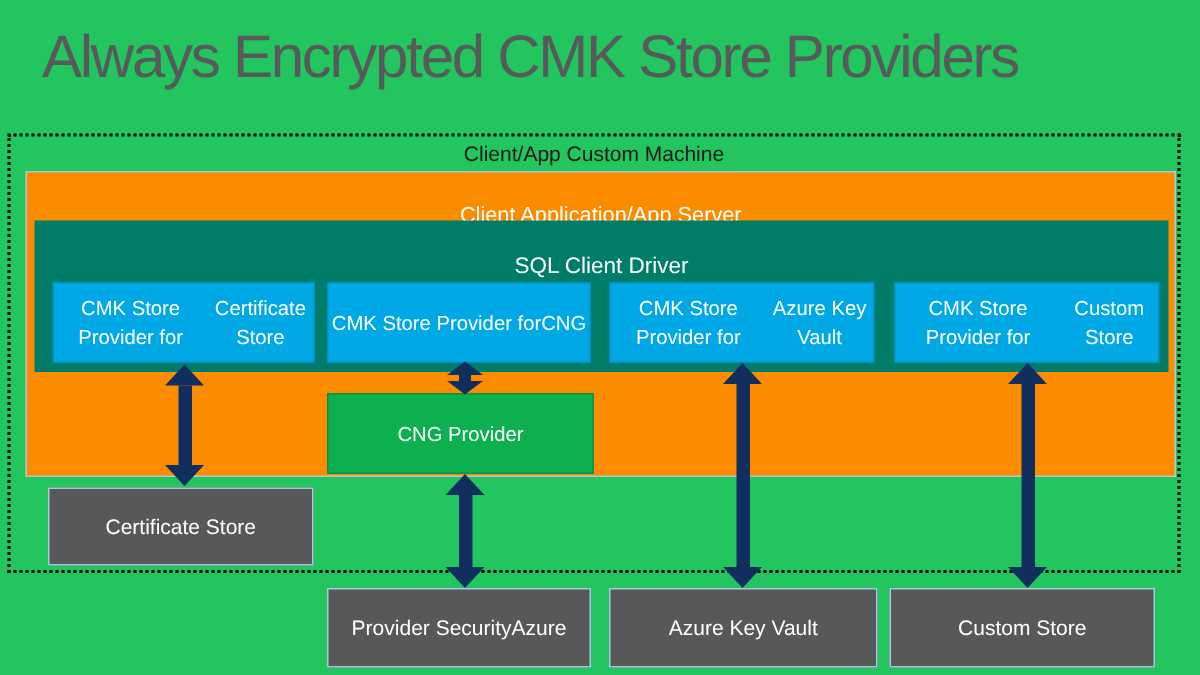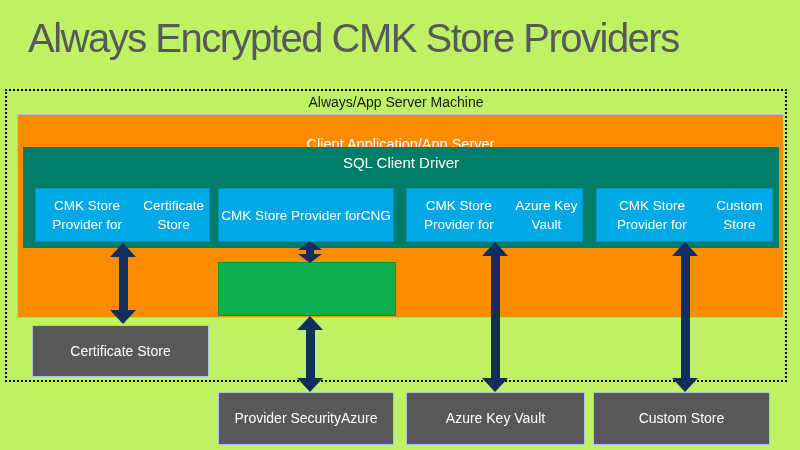--- a/index.html
+++ b/index.html
@@ -5,21 +5,21 @@
   html, body {
     margin: 0;
     padding: 0;
     background: #ffffff;
     font-family: "Liberation Sans", "DejaVu Sans", sans-serif;
   }
   .canvas {
     position: relative;
     width: 800px;
     height: 450px;
-    background: #bef264;
+    background: #22c55e;
     overflow: hidden;
   }
   .title {
     position: absolute;
     left: 28px;
     top: 16px;
     margin: 0;
     font-size: 40px;
     font-weight: 300;
     letter-spacing: -1.5px;
@@ -51,21 +51,21 @@
     margin-top: 21px;
     font-size: 14.5px;
     color: #ffffff;
   }
   .sql-driver {
     left: 23px; top: 147px; width: 756px; height: 101px;
     background: var(--teal, #007D68);
     text-align: center;
   }
   .sql-driver-label {
-    margin-top: 7px;
+    margin-top: 22px;
     font-size: 15px;
     color: #ffffff;
   }
   .flexbox {
     display: flex;
     flex-direction: row;
     align-items: center;
     justify-content: center;
     text-align: center;
     color: #ffffff;
@@ -134,21 +134,21 @@
   .arrow-4  { left: 672px; top: 242px; height: 150px; }
 </style>
 </head>
 <body>
 
 <div class="canvas">
 
   <h1 class="title">Always Encrypted CMK Store Providers</h1>
 
   <div class="abs machine">
-    <div class="machine-label">Always/App Server Machine</div>
+    <div class="machine-label">Client/App Custom Machine</div>
   </div>
 
   <div class="abs app-server">
     <div class="app-server-label">Client Application/App Server</div>
   </div>
 
   <div class="abs sql-driver">
     <div class="sql-driver-label">SQL Client Driver</div>
   </div>
 
@@ -163,20 +163,21 @@
   <div class="abs flexbox provider provider-3">
     <span>CMK Store Provider for</span>
     <span>Azure Key Vault</span>
   </div>
   <div class="abs flexbox provider provider-4">
     <span>CMK Store Provider for</span>
     <span>Custom Store</span>
   </div>
 
   <div class="abs flexbox cng-box">
+    <span>CNG Provider</span>
   </div>
 
   <div class="abs flexbox store store-certificate">
     <span>Certificate Store</span>
   </div>
   <div class="abs flexbox store store-hsm">
     <span>Provider Security</span>
     <span>Azure</span>
   </div>
   <div class="abs flexbox store store-akv">

